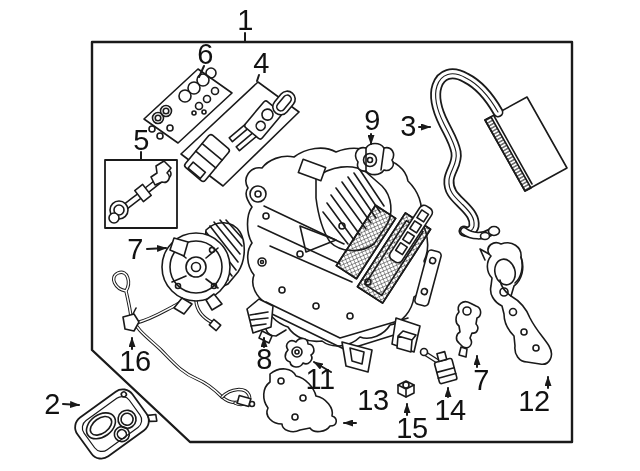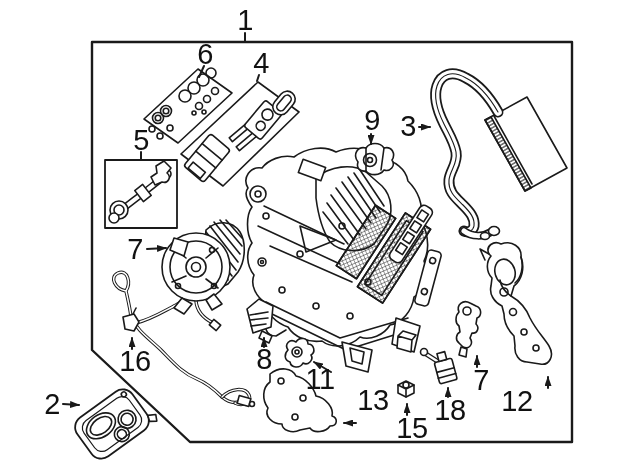--- a/index.html
+++ b/index.html
@@ -316,19 +316,19 @@
 <div class="lbl" style="left:52px;top:404px">2</div>
 <div class="lbl" style="left:408px;top:126px">3</div>
 <div class="lbl" style="left:261px;top:63px">4</div>
 <div class="lbl" style="left:141px;top:140px">5</div>
 <div class="lbl" style="left:205px;top:54px">6</div>
 <div class="lbl" style="left:135px;top:249px">7</div>
 <div class="lbl" style="left:264px;top:359px">8</div>
 <div class="lbl" style="left:372px;top:120px">9</div>
 <div class="lbl" style="left:481px;top:380px">7</div>
 <div class="lbl" style="left:320px;top:379px">11</div>
-<div class="lbl" style="left:517px;top:401px">12</div>
+<div class="lbl" style="left:534px;top:401px">12</div>
 <div class="lbl" style="left:373px;top:400px">13</div>
-<div class="lbl" style="left:450px;top:410px">18</div>
+<div class="lbl" style="left:450px;top:410px">14</div>
 <div class="lbl" style="left:412px;top:428px">15</div>
 <div class="lbl" style="left:135px;top:361px">16</div>
 
 </div>
 
 </body></html>

